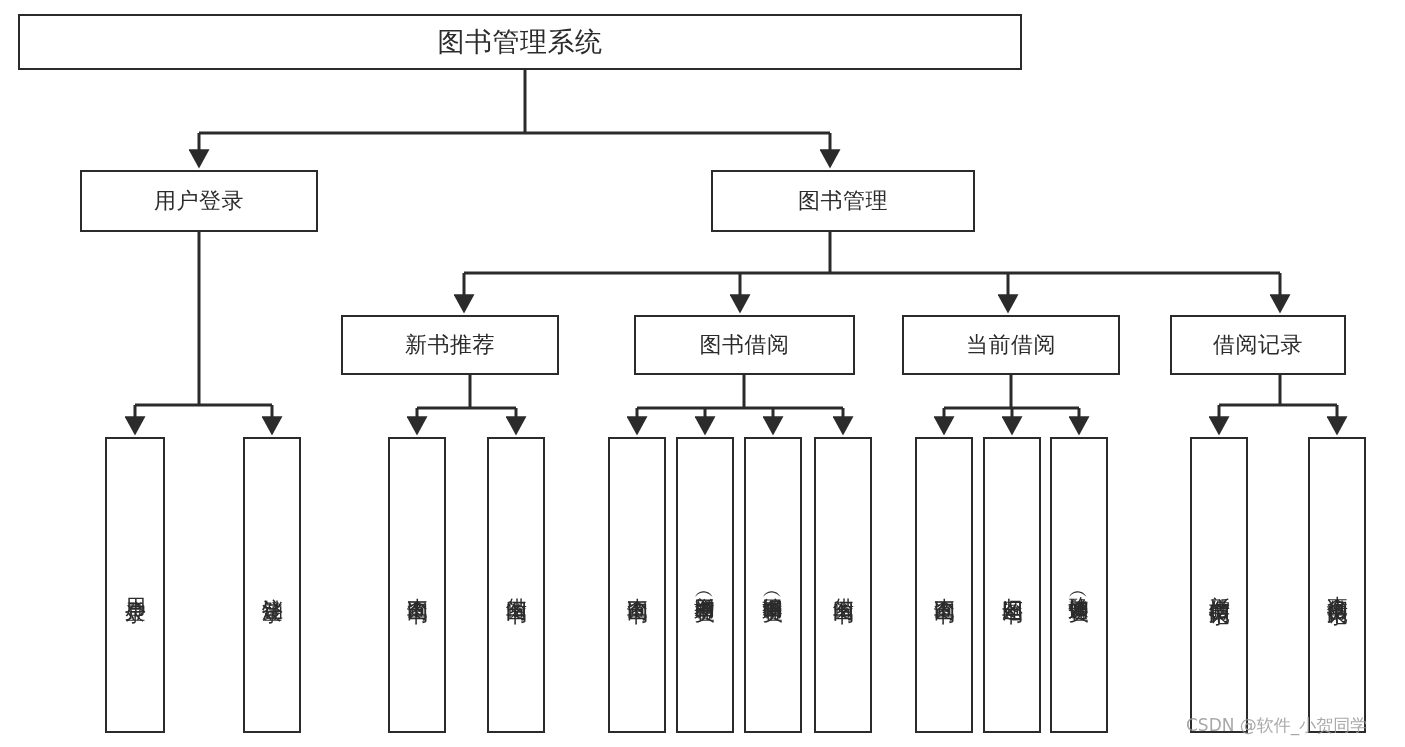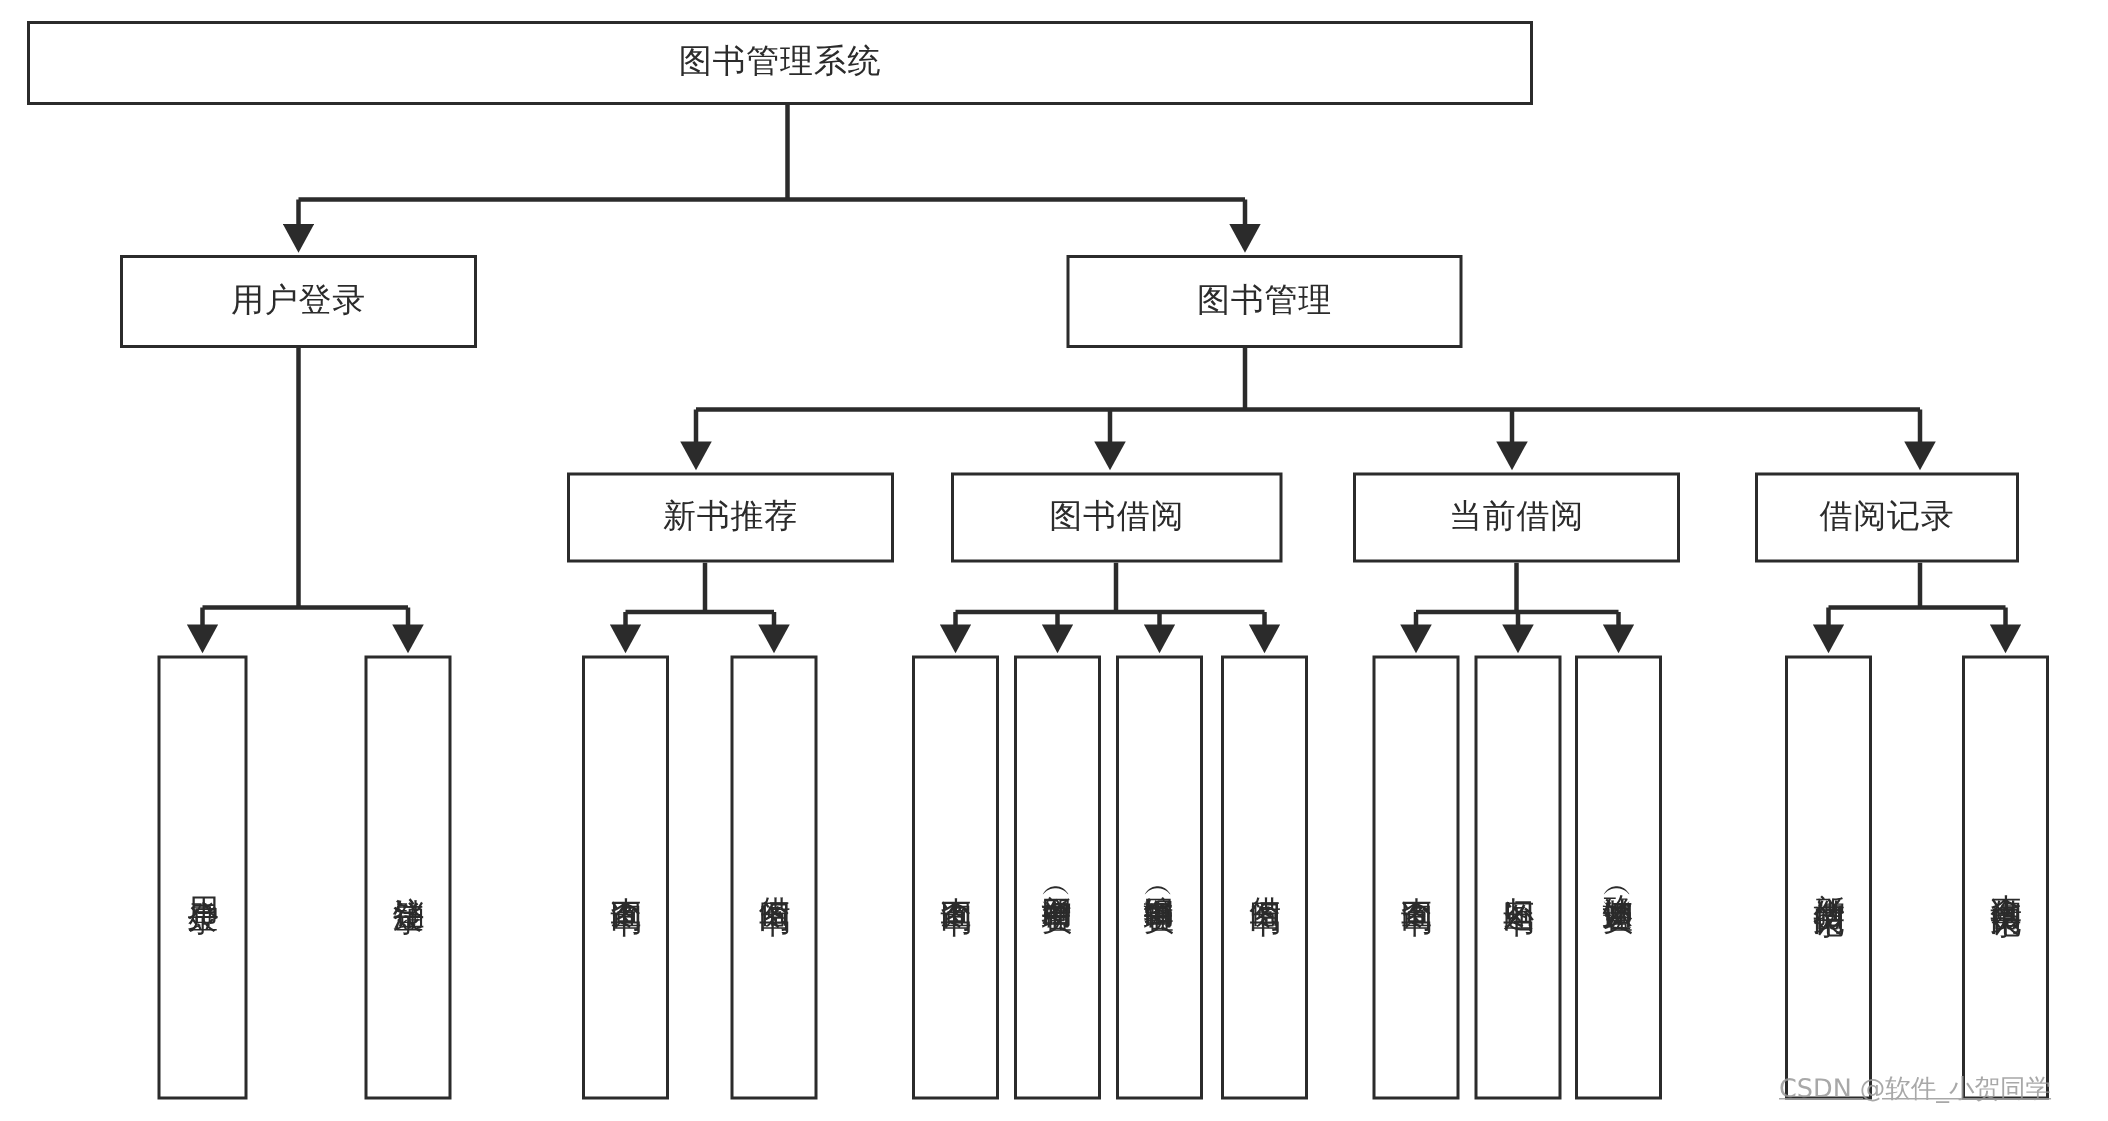--- a/index.html
+++ b/index.html
@@ -40,21 +40,21 @@
     text-align: center;
     line-height: 1.08;
     white-space: nowrap;
   }
   
   .node.horiz .node-label {
     font-size: 22px;
     letter-spacing: 0.5px;
   }
   .node.root .node-label {
-    font-size: 22px;
+    font-size: 27px;
   }
   
   .node.vert {
     align-items: center;
     justify-content: center;
   }
   .node.vert .node-label {
     writing-mode: vertical-rl;
     text-orientation: upright;
     font-size: 21px;
@@ -70,21 +70,20 @@
   .watermark {
     position: absolute;
     left: 1186px;
     top: 714px;
     font-size: 17px;
     color: #9a9a9a;
     opacity: 0.85;
     white-space: nowrap;
     z-index: 5;
     font-family: "DejaVu Sans", "Liberation Sans", sans-serif;
-    text-decoration: underline;
   }
 </style>
 </head>
 <body>
 
 <div id="canvas">
 
   <svg id="edges" viewBox="0 0 1405 747" xmlns="http://www.w3.org/2000/svg">
     <defs>
       <marker id="arrow" viewBox="0 0 12 12" refX="9" refY="6" markerWidth="7" markerHeight="7" orient="auto-start-reverse">
@@ -139,21 +138,21 @@
     <span class="node-label">图书管理系统</span>
   </div>
 
   <div class="node horiz" style="left:80px; top:170px; width:238px; height:62px;">
     <span class="node-label">用户登录</span>
   </div>
   <div class="node horiz" style="left:711px; top:170px; width:264px; height:62px;">
     <span class="node-label">图书管理</span>
   </div>
 
-  <div class="node horiz" style="left:378px; top:315px; width:218px; height:60px;">
+  <div class="node horiz" style="left:341px; top:315px; width:218px; height:60px;">
     <span class="node-label">新书推荐</span>
   </div>
   <div class="node horiz" style="left:902px; top:315px; width:218px; height:60px;">
     <span class="node-label">当前借阅</span>
   </div>
   <div class="node horiz" style="left:634px; top:315px; width:221px; height:60px;">
     <span class="node-label">图书借阅</span>
   </div>
   <div class="node horiz" style="left:1170px; top:315px; width:176px; height:60px;">
     <span class="node-label">借阅记录</span>

